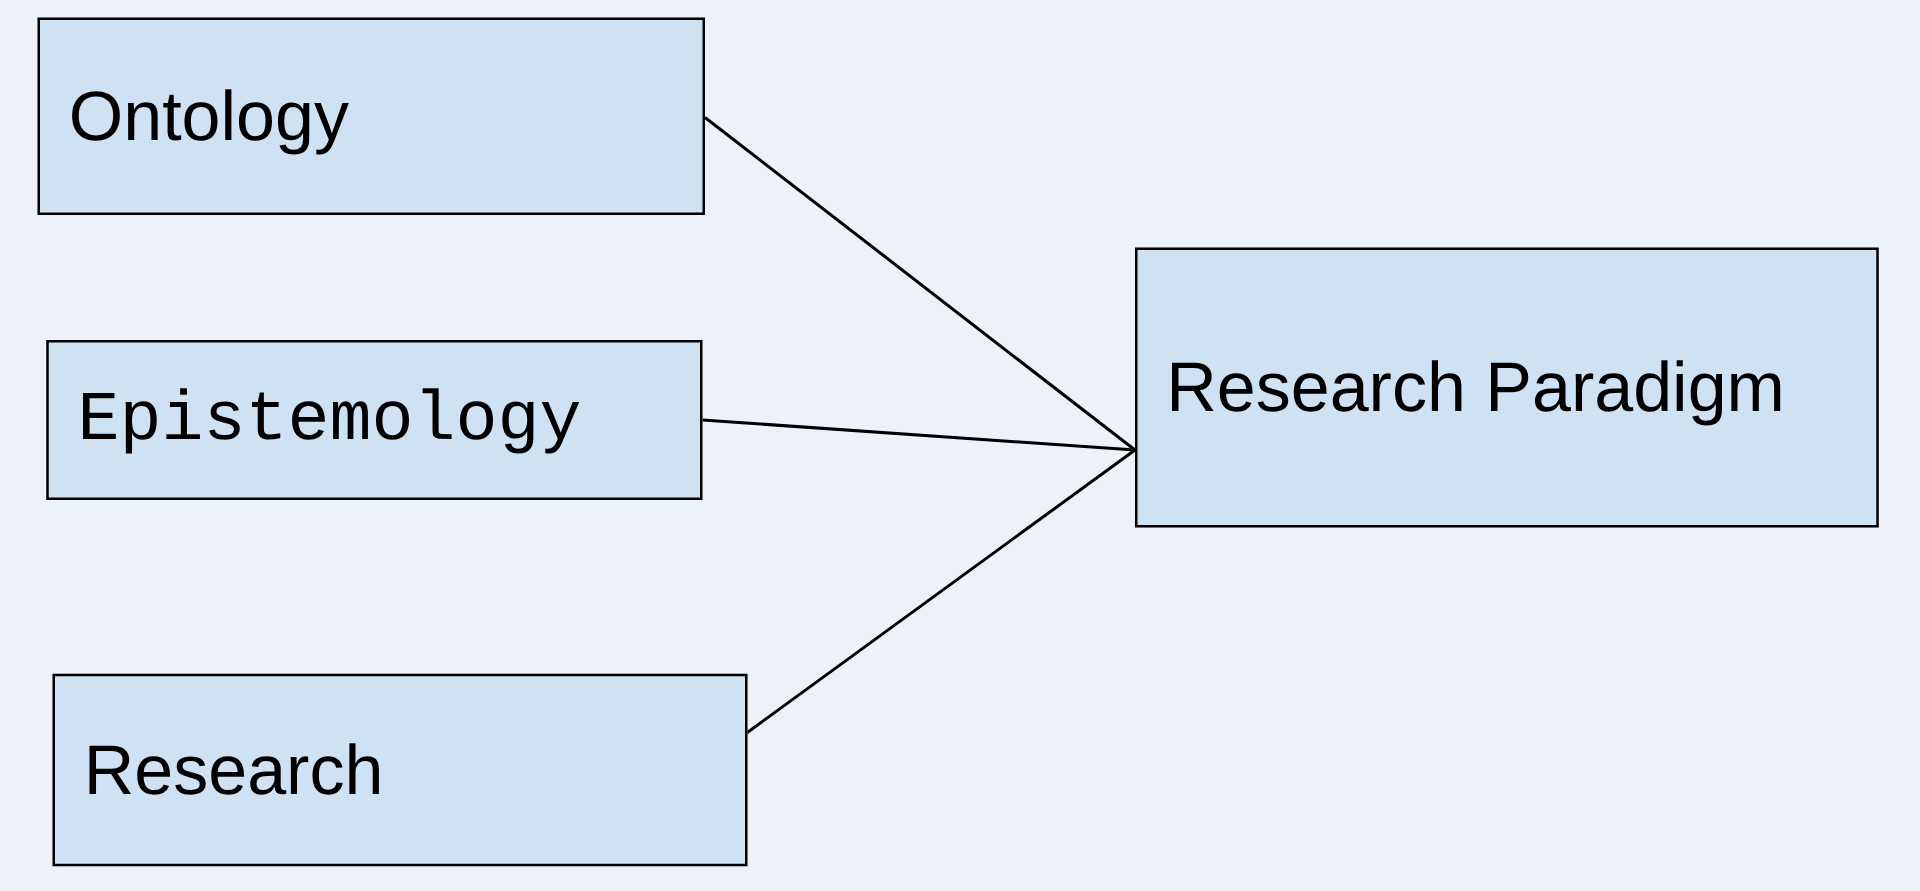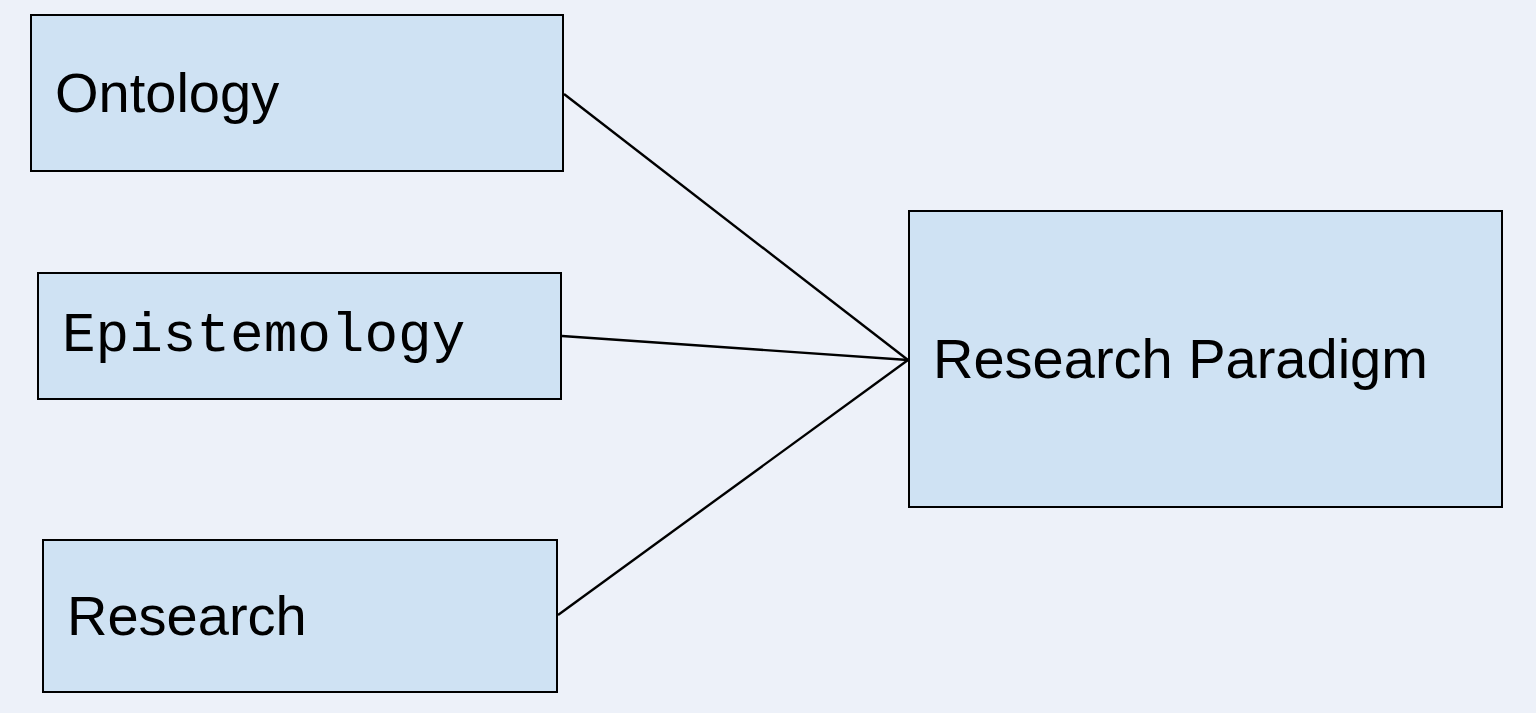--- a/index.html
+++ b/index.html
@@ -41,22 +41,22 @@
     display: flex;
     align-items: center;
     padding-left: 23px;
     color: var(--text);
     font-size: 56px;
     line-height: 1;
     white-space: nowrap;
   }
   .node-ontology            { left: 30px;  top: 14px;  width: 534px; height: 158px; }
   .node-epistemology        { left: 37px;  top: 272px; width: 525px; height: 128px; font-family: Liberation Mono, monospace; }
-  .node-research            { left: 42px;  top: 539px; width: 516px; height: 154px; }
-  .node-research-paradigm   { left: 908px; top: 210px; width: 595px; height: 298px; }
+  .node-research            { left: 42px;  top: 539px; width: 556px; height: 154px; }
+  .node-research-paradigm   { left: 908px; top: 198px; width: 595px; height: 224px; }
 </style>
 </head>
 <body>
 
 <div class="canvas">
 
   <svg class="edges-svg" viewBox="0 0 1536 713" xmlns="http://www.w3.org/2000/svg">
     <line x1="564" y1="94" x2="908" y2="360"></line>
     <line x1="562" y1="336" x2="908" y2="360"></line>
     <line x1="558" y1="615" x2="908" y2="360"></line>

